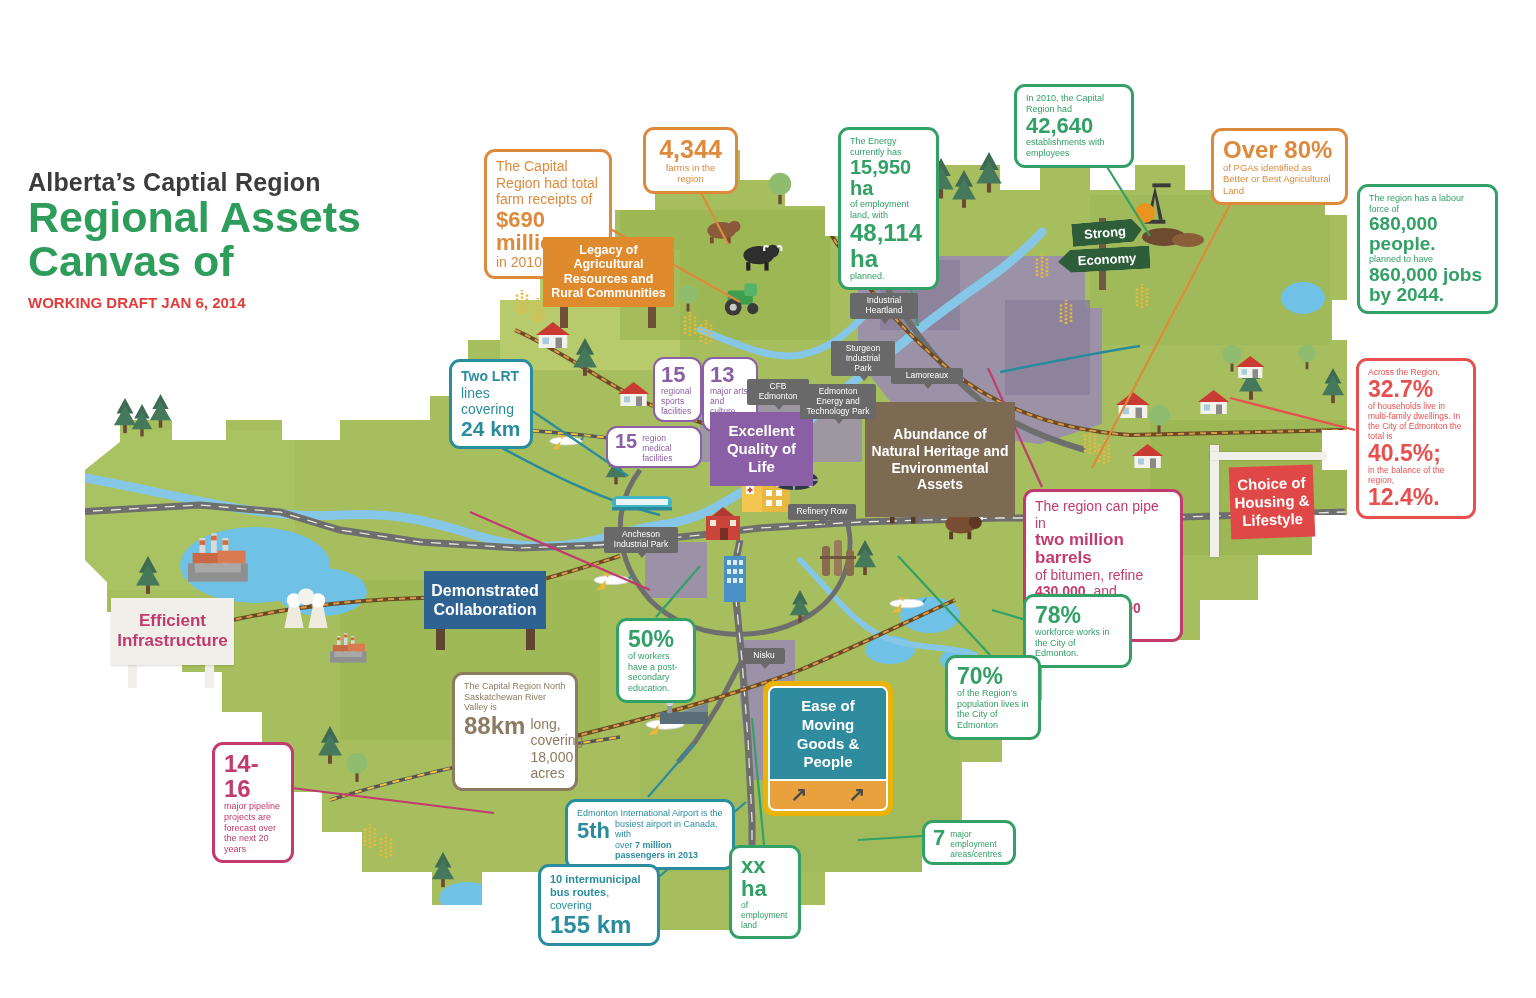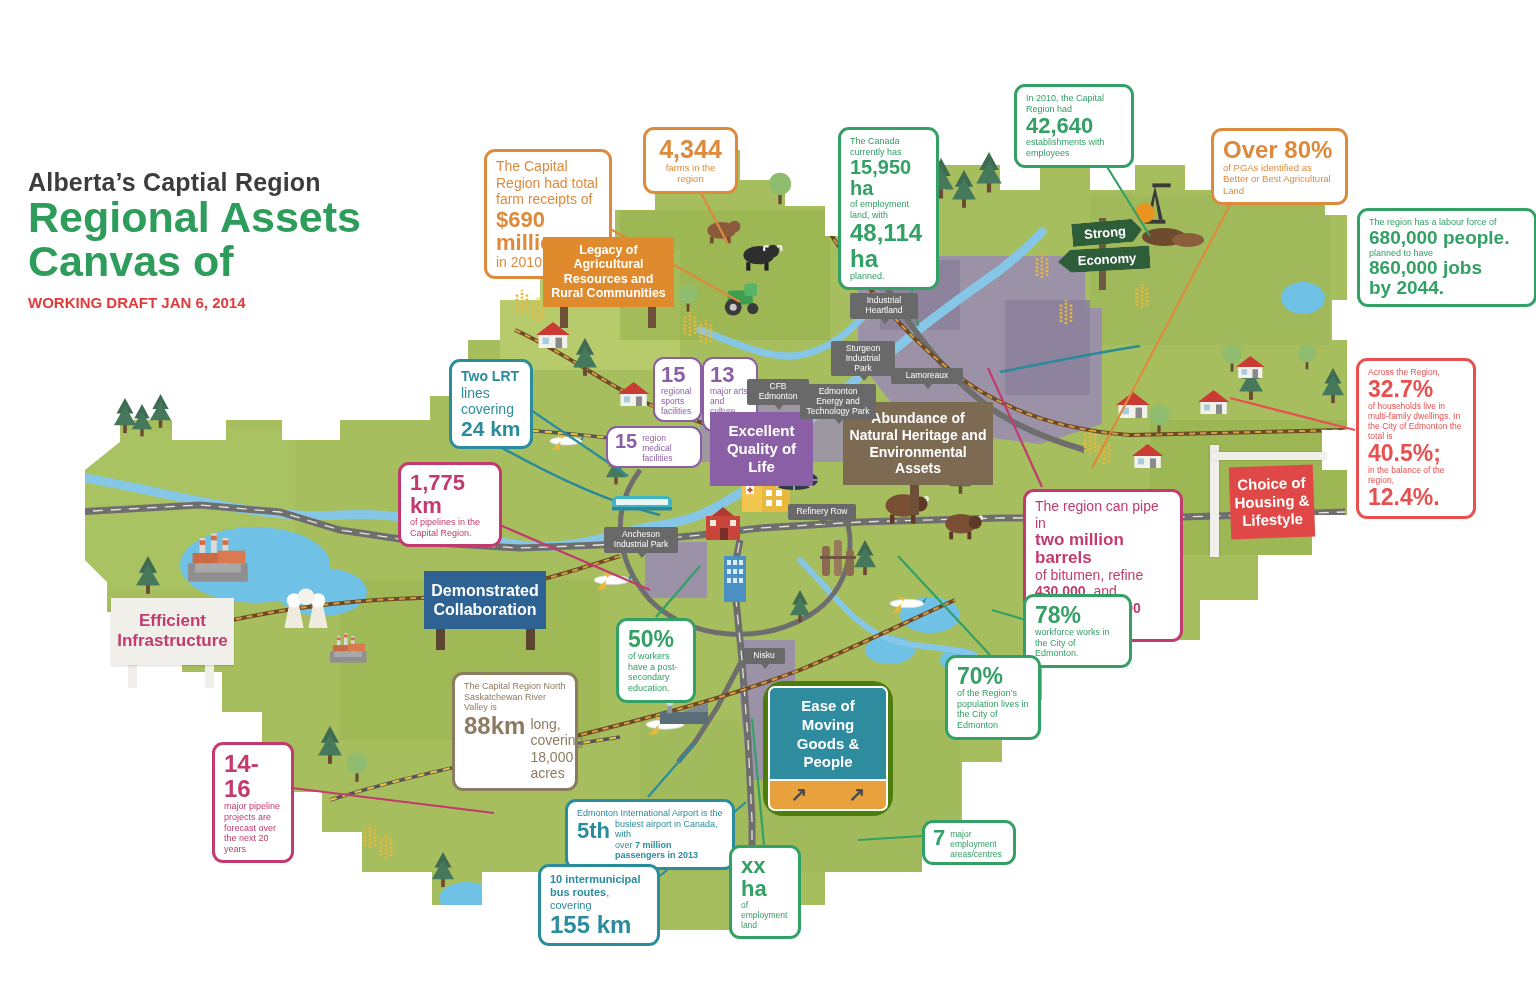--- a/index.html
+++ b/index.html
@@ -23,28 +23,28 @@
   .co-red{border:3px solid #e85050;color:#e85050;}
   .co-pink{border:3px solid #c23a6e;color:#c23a6e;}
   .co-tan{border:3px solid #8d7b61;color:#8d7b61;}
   .row{display:flex;align-items:flex-start;gap:5px;}
 
   
   .sign{position:absolute;text-align:center;font-weight:bold;color:#fff;box-sizing:border-box;}
   .post{position:absolute;}
   .sg-legacy{background:#e08a2e;font-size:12.5px;padding:6px 6px;line-height:1.15;}
   .sg-quality{background:#8b5fa5;font-size:15px;padding:10px 6px;line-height:1.2;}
-  .sg-abundance{background:#7d6a52;font-size:14px;padding:8px 6px;line-height:1.2;}
+  .sg-abundance{background:#7d6a52;font-size:14px;padding:24px 6px;line-height:1.2;margin-left:22px;}
   .sg-collab{background:#2e6293;font-size:16px;padding:10px 6px;line-height:1.2;}
   .sg-infra{background:#f0efea;color:#c23a6e;font-size:17px;padding:13px 6px;line-height:1.2;box-shadow:0 1px 2px rgba(0,0,0,.15);}
   .sg-housing{background:#e04848;font-size:15px;padding:9px 4px;line-height:1.2;transform:rotate(-2deg);}
   .sg-strong,.sg-econ{background:#2e5d3a;font-size:13px;padding:4px 12px 4px 8px;color:#fff;}
   .sg-strong{clip-path:polygon(0 0,86% 0,100% 50%,86% 100%,0 100%);transform:rotate(-5deg);}
   .sg-econ{clip-path:polygon(14% 0,100% 0,100% 100%,14% 100%,0 50%);transform:rotate(-3deg);padding:4px 8px 4px 14px;}
-  .sg-moving{background:#4d7c0f;border-radius:20px;padding:5px;}
+  .sg-moving{background:#eab308;border-radius:10px;padding:5px;}
   .sg-moving .inner-top{background:#2e8c9e;border:2px solid #fff;border-bottom:none;border-radius:7px 7px 0 0;
      font-size:15px;padding:9px 4px 7px;line-height:1.25;}
   .sg-moving .inner-bot{background:#e8a13c;border:2px solid #fff;border-top:2px solid #fff;border-radius:0 0 7px 7px;
      font-size:20px;color:#4a4a4a;padding:1px 0 3px;display:flex;justify-content:space-around;}
 
   
   .maptag{position:absolute;background:#696969;color:#fff;font-size:8.5px;line-height:1.15;text-align:center;
           padding:3px 5px;border-radius:2px;}
   .maptag:after{content:"";position:absolute;left:50%;bottom:-5px;margin-left:-4px;border:5px solid transparent;
           border-top:6px solid #696969;border-bottom:none;}
@@ -356,39 +356,39 @@
   <div class="bg" style="font-size:22px">$690 million</div>
   <div class="sm">in 2010</div>
 </div>
 
 <div class="callout co-orange" style="left:643px;top:127px;width:95px;text-align:center">
   <div class="bg" style="font-size:25px">4,344</div>
   <div class="sm" style="font-size:9.5px">farms in the region</div>
 </div>
 
 <div class="callout co-green" style="left:838px;top:127px;width:101px">
-  <div class="sm" style="font-size:9px">The Canada currently has</div>
+  <div class="sm" style="font-size:9px">The Energy currently has</div>
   <div class="bg" style="font-size:20px">15,950 ha</div>
   <div class="sm" style="font-size:9px">of employment land, with</div>
   <div class="bg" style="font-size:24px">48,114 ha</div>
   <div class="sm" style="font-size:9px">planned.</div>
 </div>
 
 <div class="callout co-green" style="left:1014px;top:84px;width:120px">
   <div class="sm" style="font-size:9px">In 2010, the Capital Region had</div>
   <div class="bg" style="font-size:22px">42,640</div>
   <div class="sm" style="font-size:9px">establishments with employees</div>
 </div>
 
 <div class="callout co-orange" style="left:1211px;top:128px;width:137px">
   <div class="bg" style="font-size:24px">Over 80%</div>
   <div class="sm" style="font-size:9.5px">of PGAs identified as Better or Best Agricultural Land</div>
 </div>
 
-<div class="callout co-green" style="left:1357px;top:208px;width:180px">
+<div class="callout co-green" style="left:1357px;top:184px;width:141px">
   <div class="sm" style="font-size:9px">The region has a labour force of</div>
   <div class="bg" style="font-size:19px">680,000 people.</div>
   <div class="sm" style="font-size:9px">planned to have</div>
   <div class="bg" style="font-size:19px">860,000 jobs</div>
   <div class="bg" style="font-size:19px">by 2044.</div>
 </div>
 
 <div class="callout co-teal" style="left:449px;top:359px;width:84px">
   <div class="sm"><b>Two LRT</b><span> lines</span></div>
   <div class="sm">covering</div>
@@ -412,24 +412,20 @@
 
 <div class="callout co-red" style="left:1356px;top:358px;width:120px">
   <div class="sm" style="font-size:8.5px">Across the Region,</div>
   <div class="bg" style="font-size:23px">32.7%</div>
   <div class="sm" style="font-size:8.5px">of households live in multi-family dwellings. In the City of Edmonton the total is</div>
   <div class="bg" style="font-size:23px">40.5%;</div>
   <div class="sm" style="font-size:8.5px">in the balance of the region,</div>
   <div class="bg" style="font-size:23px">12.4%.</div>
 </div>
 
-<div class="callout co-pink" style="left:398px;top:462px;width:104px">
-  <div class="bg" style="font-size:22px">1,775 km</div>
-  <div class="sm" style="font-size:9px">of pipelines in the Capital Region.</div>
-</div>
 
 <div class="callout co-pink" style="left:1023px;top:489px;width:160px">
   <div class="sm">The region can pipe in</div>
   <div class="bg" style="font-size:17px">two million barrels</div>
   <div class="sm"><span>of bitumen, refine </span><b>430,000</b><span>, and upgrade </span><b>255,000</b><span> every day.</span></div>
 </div>
 
 <div class="callout co-green" style="left:1023px;top:594px;width:109px">
   <div class="bg" style="font-size:23px">78%</div>
   <div class="sm" style="font-size:9px">workforce works in the City of Edmonton.</div>

